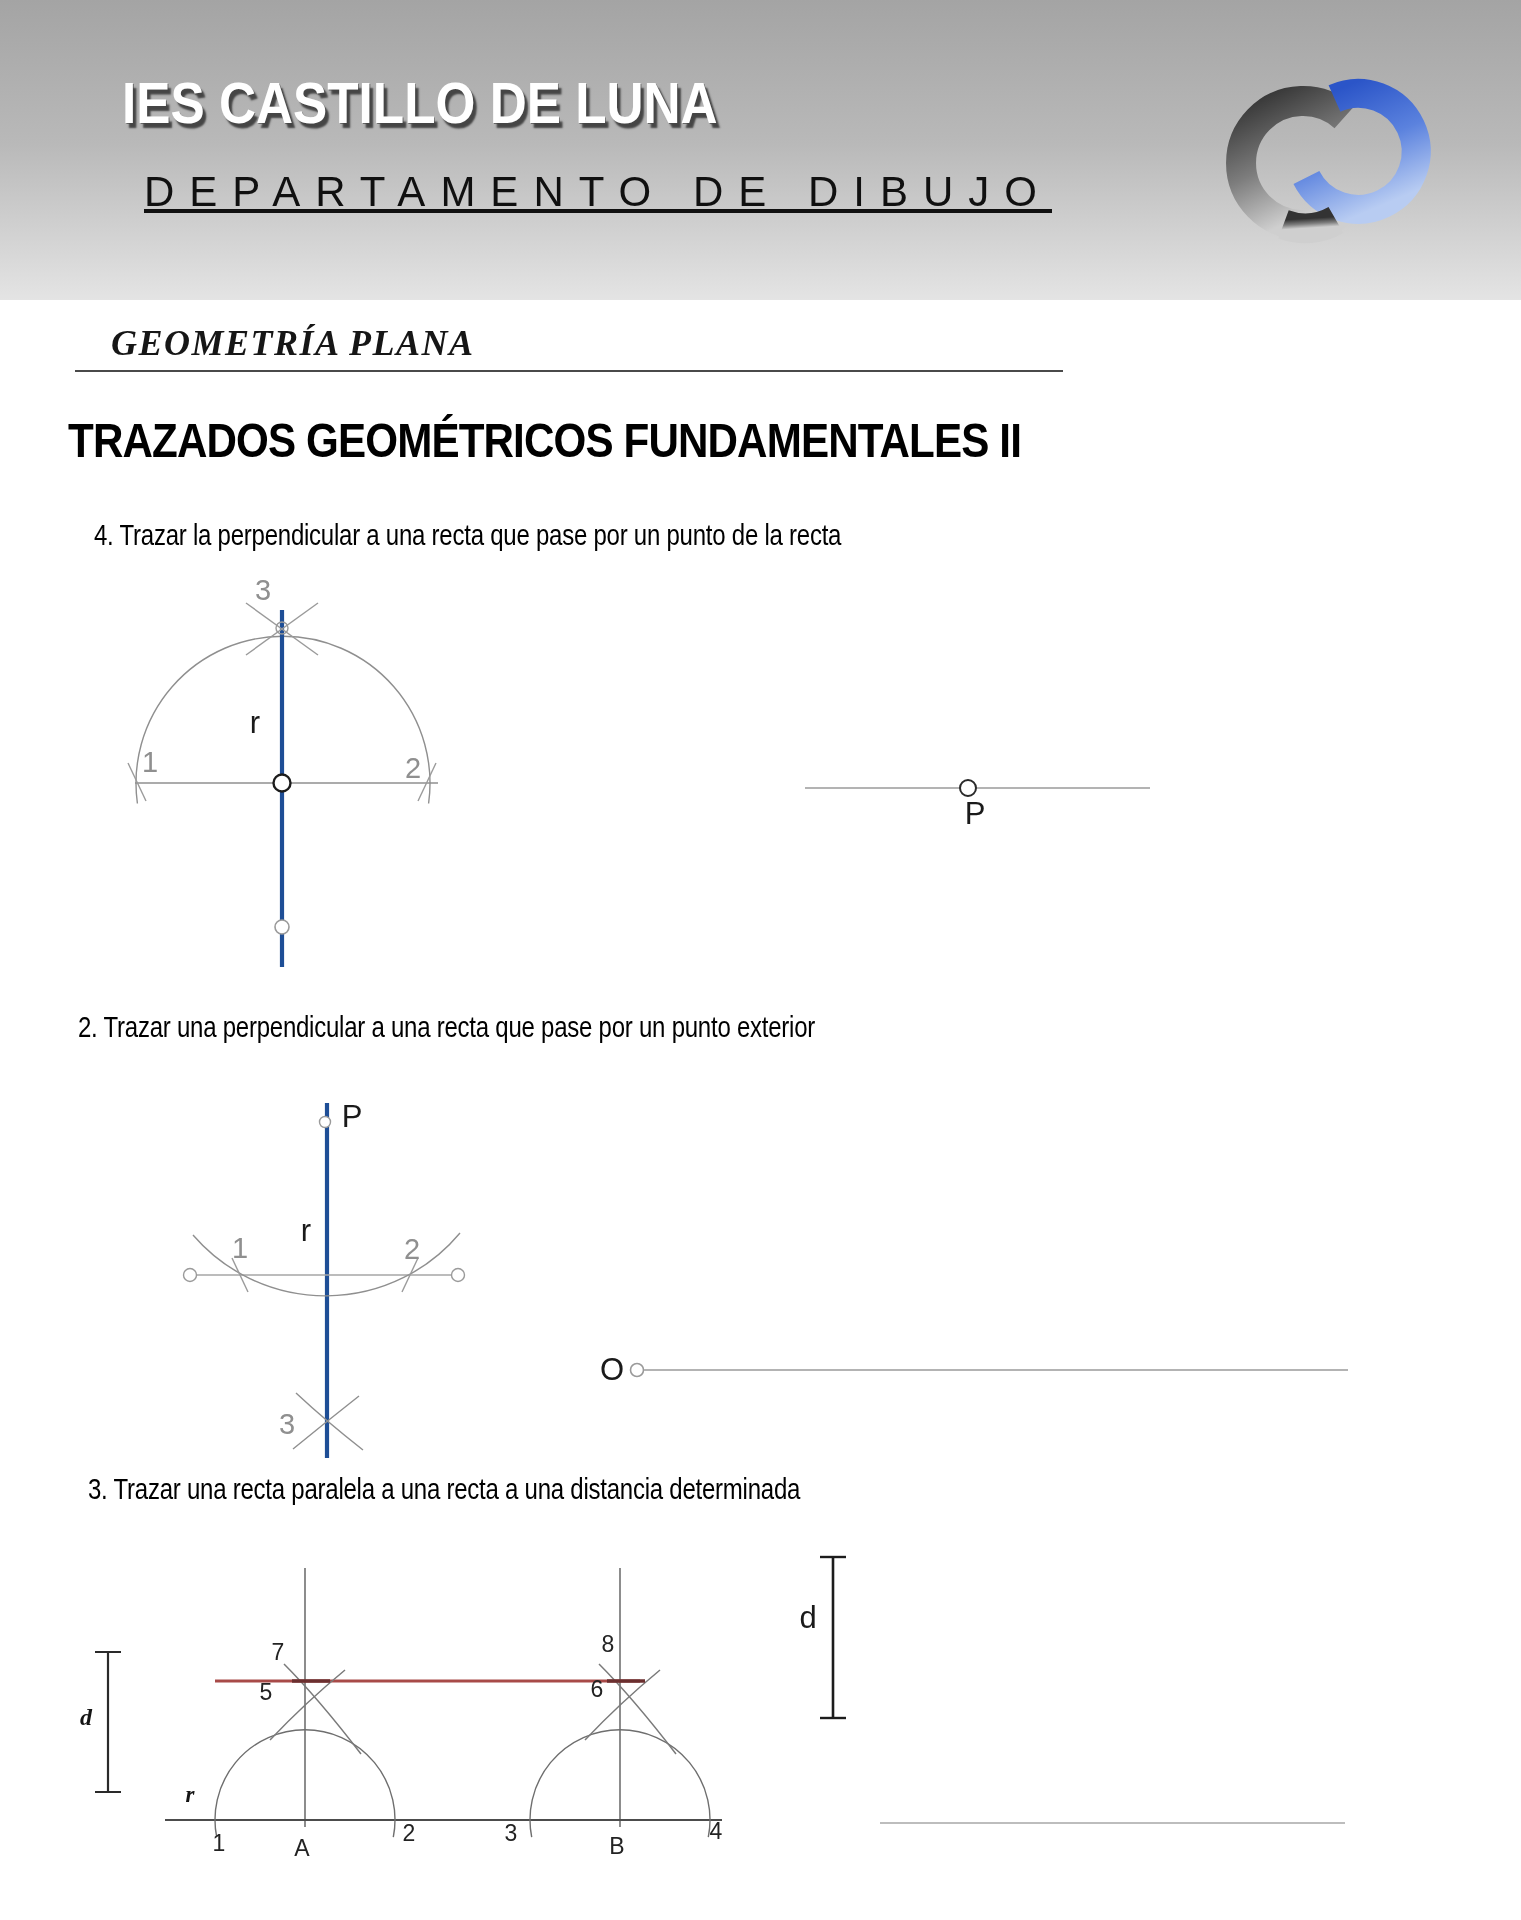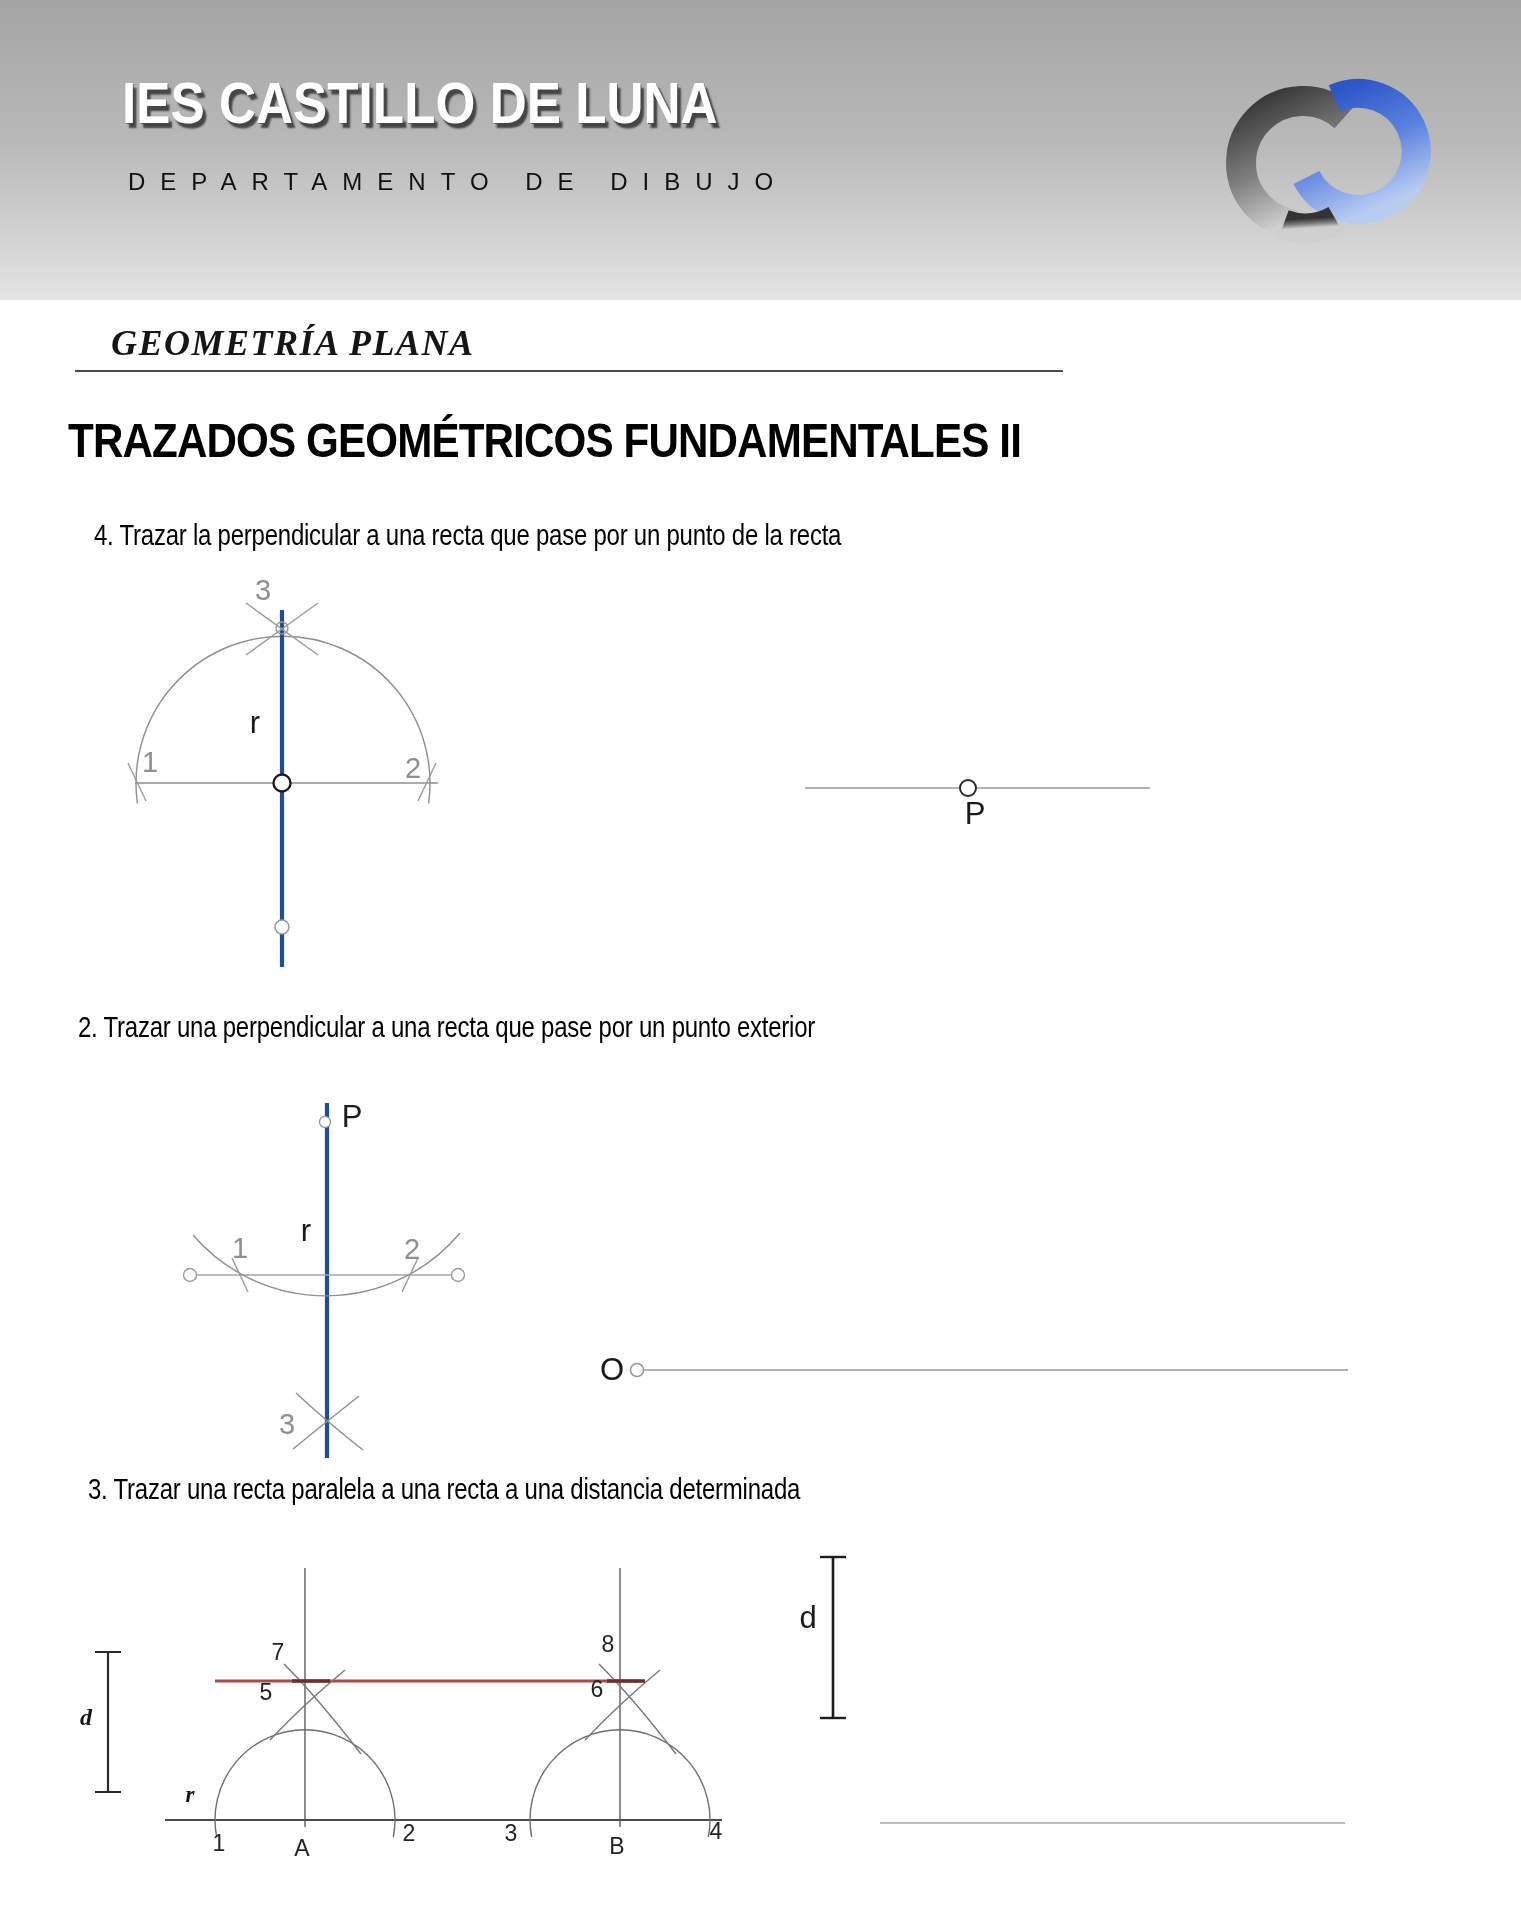--- a/index.html
+++ b/index.html
@@ -13,22 +13,22 @@
     background:linear-gradient(180deg,#a4a4a4 0%,#b9b9b9 48%,#e4e4e4 100%);
   }
   .school-name{
     position:absolute;left:122px;top:70px;
     font-size:57px;font-weight:bold;color:#ffffff;letter-spacing:0px;
     transform:scaleX(0.9);transform-origin:left top;
     text-shadow:4px 5px 2px #454545, 1px 1px 0 #6a6a6a;
     white-space:nowrap;
   }
   .dept-name{
-    position:absolute;left:128px;top:168px;
-    font-size:24px;color:#101010;letter-spacing:15px;white-space:nowrap;
+    position:absolute;left:144px;top:168px;
+    font-size:42px;color:#101010;letter-spacing:15px;white-space:nowrap;text-decoration:underline;
   }
   .logo{position:absolute;left:1222px;top:48px;}
   
   .section-heading{
     position:absolute;left:95px;top:322px;
     font-family:"Liberation Serif",serif;font-style:italic;font-weight:bold;
     font-size:36px;color:#161616;letter-spacing:1.5px;white-space:nowrap;margin-left:16px;
   }
   .heading-rule{
     position:absolute;left:75px;top:370px;width:988px;height:0;

